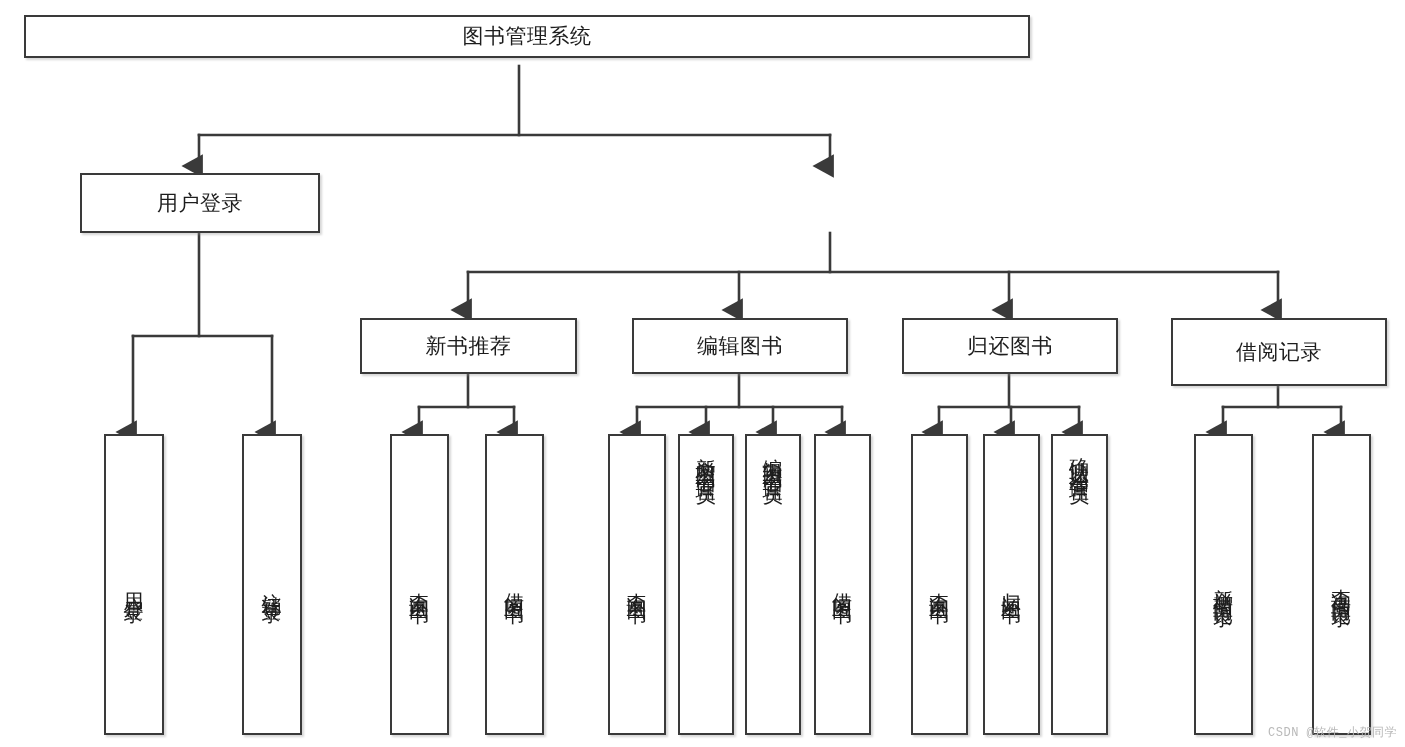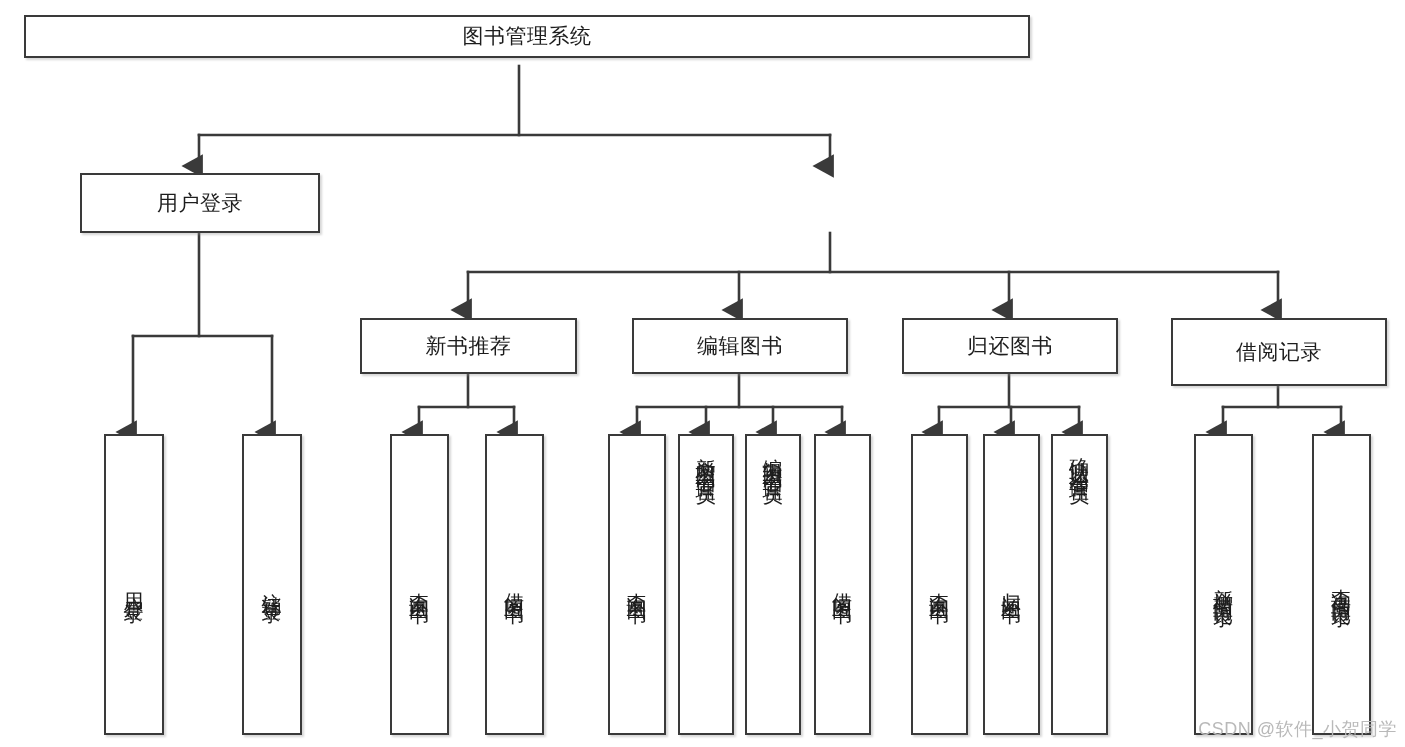--- a/index.html
+++ b/index.html
@@ -67,24 +67,25 @@
   }
   
   .node.vert.centered {
     align-items: center;
     padding-top: 0;
   }
   .watermark {
     position: absolute;
     right: 8px;
     bottom: 6px;
-    font-size: 18px;
+    font-size: 12px;
     color: #b9b9b9;
     white-space: nowrap;
     letter-spacing: 0.5px;
+    font-family: Liberation Mono, monospace;
   }
 </style>
 </head>
 <body>
 
 <div id="canvas">
 
   <svg id="edges" viewBox="0 0 1405 747" width="1405" height="747" xmlns="http://www.w3.org/2000/svg">
     <defs>
       <marker id="arrow" viewBox="0 0 12 12" refX="6" refY="10" markerWidth="9" markerHeight="9" orient="auto-start-reverse">

